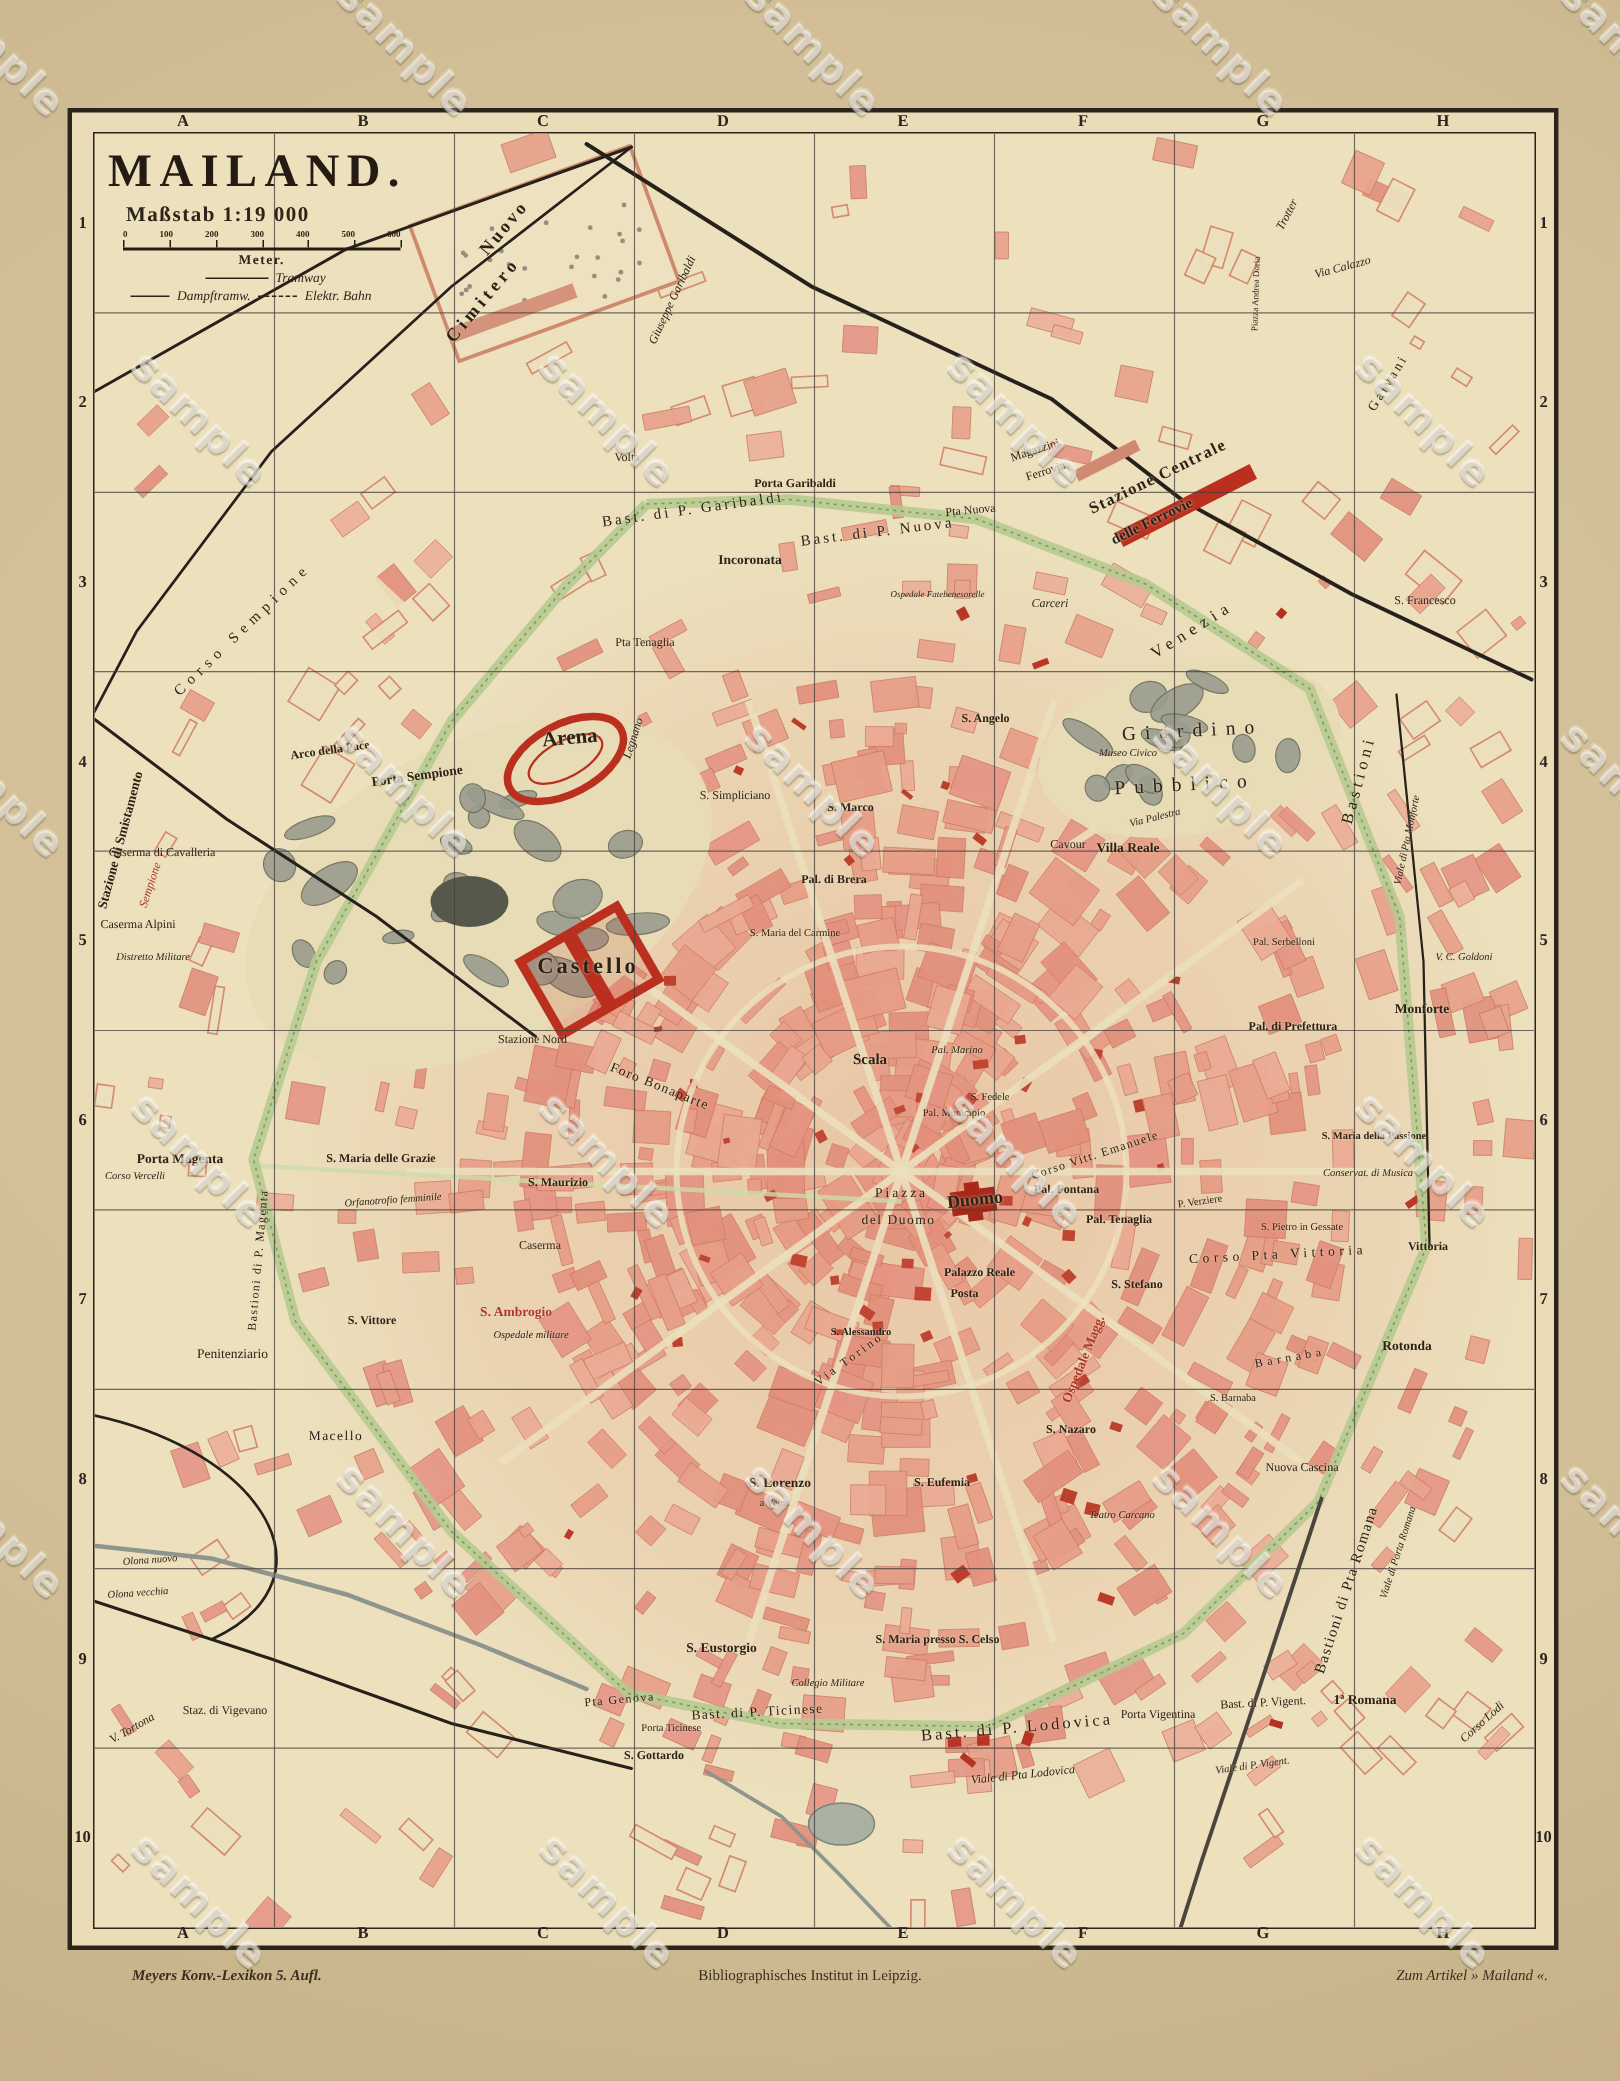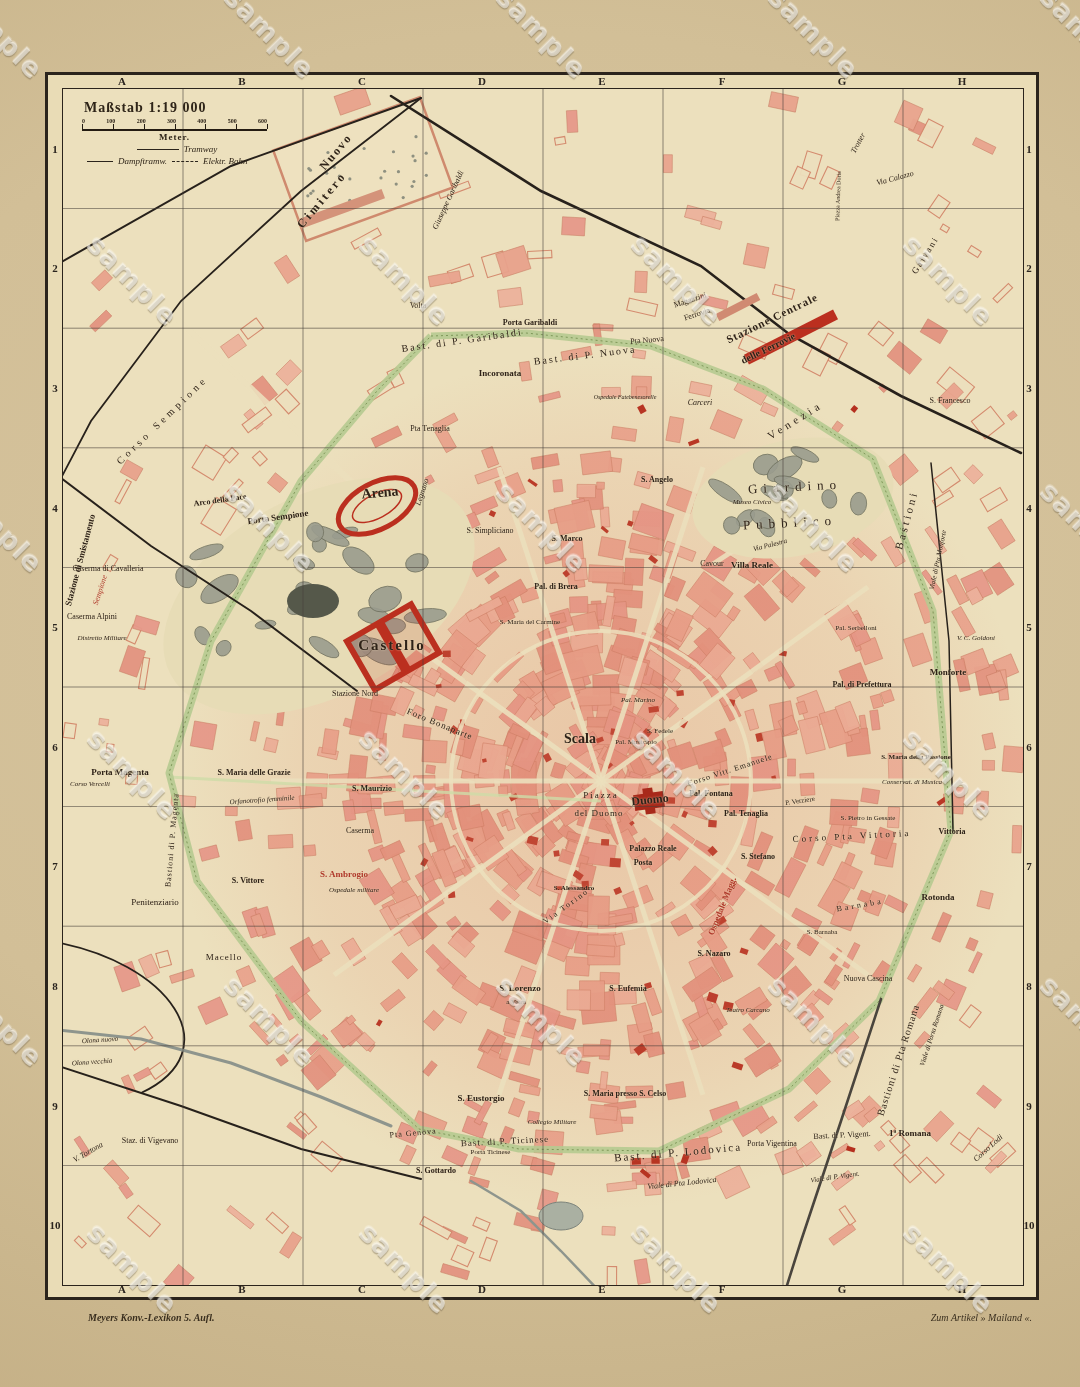--- a/index.html
+++ b/index.html
@@ -999,20 +999,21 @@
         <div class="rowLbl" style="left: 0px; top: 851.2px; height: 119.6px;">8</div>
         <div class="rowLbl" style="left: 974px; top: 851.2px; height: 119.6px;">8</div>
         <div class="rowLbl" style="left: 0px; top: 970.8px; height: 119.6px;">9</div>
         <div class="rowLbl" style="left: 974px; top: 970.8px; height: 119.6px;">9</div>
         <div class="rowLbl" style="left: 0px; top: 1090.4px; height: 119.6px;">10</div>
         <div class="rowLbl" style="left: 974px; top: 1090.4px; height: 119.6px;">10</div>
       </div>
   </div>
 
   <div id="titleblock">
+    <div class="t1">MAILAND.</div>
     <div class="t2">Maßstab 1:19 000</div>
     <div class="scalewrap">
       <div class="ticknums" id="ticknums">
           <span>0</span>
           <span>100</span>
           <span>200</span>
           <span>300</span>
           <span>400</span>
           <span>500</span>
           <span>600</span>
@@ -1071,21 +1072,21 @@
       <span class="ml" style="left: 490px; top: 530px; font-size: 8px; transform: translate(-50%, -50%) rotate(0deg);">S. Simpliciano</span>
       <span class="ml bd" style="left: 380px; top: 493px; font-size: 14px; transform: translate(-50%, -50%) rotate(-5deg);">Arena</span>
       <span class="ml bd" style="left: 220px; top: 500px; font-size: 8px; transform: translate(-50%, -50%) rotate(-8deg);">Arco della Pace</span>
       <span class="ml bd" style="left: 278px; top: 517px; font-size: 9px; transform: translate(-50%, -50%) rotate(-8deg);">Porta Sempione</span>
       <span class="ml it" style="left: 422px; top: 492px; font-size: 8px; transform: translate(-50%, -50%) rotate(-72deg);">Legnano</span>
       <span class="ml bd" style="left: 392px; top: 645px; font-size: 15px; letter-spacing: 2px; transform: translate(-50%, -50%) rotate(0deg);">Castello</span>
       <span class="ml" style="left: 355px; top: 693px; font-size: 8px; transform: translate(-50%, -50%) rotate(0deg);">Stazione Nord</span>
       <span class="ml" style="left: 440px; top: 724px; font-size: 9px; letter-spacing: 1px; transform: translate(-50%, -50%) rotate(22deg);">Foro Bonaparte</span>
       <span class="ml bd" style="left: 556px; top: 586px; font-size: 8px; transform: translate(-50%, -50%) rotate(0deg);">Pal. di Brera</span>
       <span class="ml" style="left: 530px; top: 622px; font-size: 7px; transform: translate(-50%, -50%) rotate(0deg);">S. Maria del Carmine</span>
-      <span class="ml bd" style="left: 580px; top: 707px; font-size: 14px; transform: translate(-50%, -50%) rotate(0deg); margin-top: 32px;">Scala</span>
+      <span class="ml bd" style="left: 580px; top: 707px; font-size: 10px; transform: translate(-50%, -50%) rotate(0deg);">Scala</span>
       <span class="ml it" style="left: 638px; top: 700px; font-size: 7px; transform: translate(-50%, -50%) rotate(0deg);">Pal. Marino</span>
       <span class="ml" style="left: 660px; top: 731px; font-size: 7px; transform: translate(-50%, -50%) rotate(0deg);">S. Fedele</span>
       <span class="ml" style="left: 636px; top: 742px; font-size: 7px; transform: translate(-50%, -50%) rotate(0deg);">Pal. Municipio</span>
       <span class="ml" style="left: 601px; top: 795px; font-size: 9px; letter-spacing: 2px; transform: translate(-50%, -50%) rotate(0deg);">Piazza</span>
       <span class="ml" style="left: 599px; top: 813px; font-size: 9px; letter-spacing: 1px; transform: translate(-50%, -50%) rotate(0deg);">del Duomo</span>
       <span class="ml bd" style="left: 650px; top: 800px; font-size: 12px; transform: translate(-50%, -50%) rotate(-6deg);">Duomo</span>
       <span class="ml bd" style="left: 698px; top: 793px; font-size: 8px; transform: translate(-50%, -50%) rotate(0deg); margin-left: 13px;">Pal. Fontana</span>
       <span class="ml bd" style="left: 746px; top: 813px; font-size: 8px; transform: translate(-50%, -50%) rotate(0deg);">Pal. Tenaglia</span>
       <span class="ml bd" style="left: 653px; top: 848px; font-size: 8px; transform: translate(-50%, -50%) rotate(0deg);">Palazzo Reale</span>
       <span class="ml bd" style="left: 643px; top: 862px; font-size: 8px; transform: translate(-50%, -50%) rotate(0deg);">Posta</span>
@@ -1109,21 +1110,21 @@
       <span class="ml" style="left: 898px; top: 1060px; font-size: 10px; letter-spacing: 1px; transform: translate(-50%, -50%) rotate(-72deg);">Bastioni di Pta Romana</span>
       <span class="ml it" style="left: 932px; top: 1035px; font-size: 7px; transform: translate(-50%, -50%) rotate(-72deg);">Viale di Porta Romana</span>
       <span class="ml it" style="left: 988px; top: 1148px; font-size: 8px; transform: translate(-50%, -50%) rotate(-42deg);">Corso Lodi</span>
       <span class="ml bd" style="left: 910px; top: 1133px; font-size: 9px; transform: translate(-50%, -50%) rotate(0deg);">1ª Romana</span>
       <span class="ml" style="left: 842px; top: 1135px; font-size: 8px; transform: translate(-50%, -50%) rotate(-3deg);">Bast. di P. Vigent.</span>
       <span class="ml" style="left: 772px; top: 1143px; font-size: 8px; transform: translate(-50%, -50%) rotate(0deg);">Porta Vigentina</span>
       <span class="ml" style="left: 678px; top: 1152px; font-size: 11px; letter-spacing: 2px; transform: translate(-50%, -50%) rotate(-5deg);">Bast. di P. Lodovica</span>
       <span class="ml it" style="left: 682px; top: 1183px; font-size: 8px; transform: translate(-50%, -50%) rotate(-6deg);">Viale di Pta Lodovica</span>
       <span class="ml it" style="left: 835px; top: 1177px; font-size: 7px; transform: translate(-50%, -50%) rotate(-8deg);">Viale di P. Vigent.</span>
       <span class="ml" style="left: 505px; top: 1141px; font-size: 9px; letter-spacing: 1px; transform: translate(-50%, -50%) rotate(-3deg);">Bast. di P. Ticinese</span>
-      <span class="ml" style="left: 467px; top: 1152px; font-size: 7px; transform: translate(-50%, -50%) rotate(0deg); padding-left: 47px;">Porta Ticinese</span>
+      <span class="ml" style="left: 424px; top: 1152px; font-size: 7px; transform: translate(-50%, -50%) rotate(0deg); padding-left: 47px;">Porta Ticinese</span>
       <span class="ml" style="left: 413px; top: 1133px; font-size: 8px; letter-spacing: 1px; transform: translate(-50%, -50%) rotate(-5deg);">Pta Genova</span>
       <span class="ml bd" style="left: 481px; top: 1098px; font-size: 9px; transform: translate(-50%, -50%) rotate(0deg);">S. Eustorgio</span>
       <span class="ml it" style="left: 552px; top: 1122px; font-size: 7px; transform: translate(-50%, -50%) rotate(0deg);">Collegio Militare</span>
       <span class="ml bd" style="left: 625px; top: 1093px; font-size: 8px; transform: translate(-50%, -50%) rotate(0deg);">S. Maria presso S. Celso</span>
       <span class="ml bd" style="left: 436px; top: 1170px; font-size: 8px; transform: translate(-50%, -50%) rotate(0deg);">S. Gottardo</span>
       <span class="ml" style="left: 150px; top: 1140px; font-size: 8px; transform: translate(-50%, -50%) rotate(0deg);">Staz. di Vigevano</span>
       <span class="ml it" style="left: 88px; top: 1152px; font-size: 8px; transform: translate(-50%, -50%) rotate(-30deg);">V. Tortona</span>
       <span class="ml it" style="left: 100px; top: 1040px; font-size: 7px; transform: translate(-50%, -50%) rotate(-4deg);">Olona nuovo</span>
       <span class="ml it" style="left: 92px; top: 1062px; font-size: 7px; transform: translate(-50%, -50%) rotate(-4deg);">Olona vecchia</span>
       <span class="ml bd" style="left: 120px; top: 772px; font-size: 9px; transform: translate(-50%, -50%) rotate(0deg);">Porta Magenta</span>
@@ -1152,20 +1153,21 @@
       <span class="ml bd" style="left: 520px; top: 988px; font-size: 9px; transform: translate(-50%, -50%) rotate(0deg);">S. Lorenzo</span>
       <span class="ml" style="left: 516px; top: 1002px; font-size: 7px; transform: translate(-50%, -50%) rotate(0deg);">a Vetra</span>
       <span class="ml bd" style="left: 628px; top: 988px; font-size: 8px; transform: translate(-50%, -50%) rotate(0deg);">S. Eufemia</span>
       <span class="ml bd" style="left: 714px; top: 953px; font-size: 8px; transform: translate(-50%, -50%) rotate(0deg);">S. Nazaro</span>
       <span class="ml it" style="left: 748px; top: 1010px; font-size: 7px; transform: translate(-50%, -50%) rotate(0deg);">Teatro Carcano</span>
       <span class="ml" style="left: 566px; top: 906px; font-size: 8px; letter-spacing: 2px; transform: translate(-50%, -50%) rotate(-36deg);">Via Torino</span>
       <span class="ml bd" style="left: 574px; top: 888px; font-size: 7px; transform: translate(-50%, -50%) rotate(0deg);">S. Alessandro</span>
     </div>
 
   <div class="caption" style="left:88px;top:1312px;font-style:italic;font-weight:bold;">Meyers Konv.-Lexikon 5. Aufl.</div>
+  <div class="caption" style="left:0;top:1312px;width:1080px;text-align:center;">Bibliographisches Institut in Leipzig.</div>
   <div class="caption" style="right:48px;top:1312px;font-style:italic;">Zum Artikel » Mailand «.</div>
 
   <div id="wm">
       <span class="wmt" style="left: -60px; top: 18px;">sample</span>
       <span class="wmt" style="left: 212px; top: 18px;">sample</span>
       <span class="wmt" style="left: 484px; top: 18px;">sample</span>
       <span class="wmt" style="left: 756px; top: 18px;">sample</span>
       <span class="wmt" style="left: 1028px; top: 18px;">sample</span>
       <span class="wmt" style="left: 75px; top: 265px;">sample</span>
       <span class="wmt" style="left: 347px; top: 265px;">sample</span>

